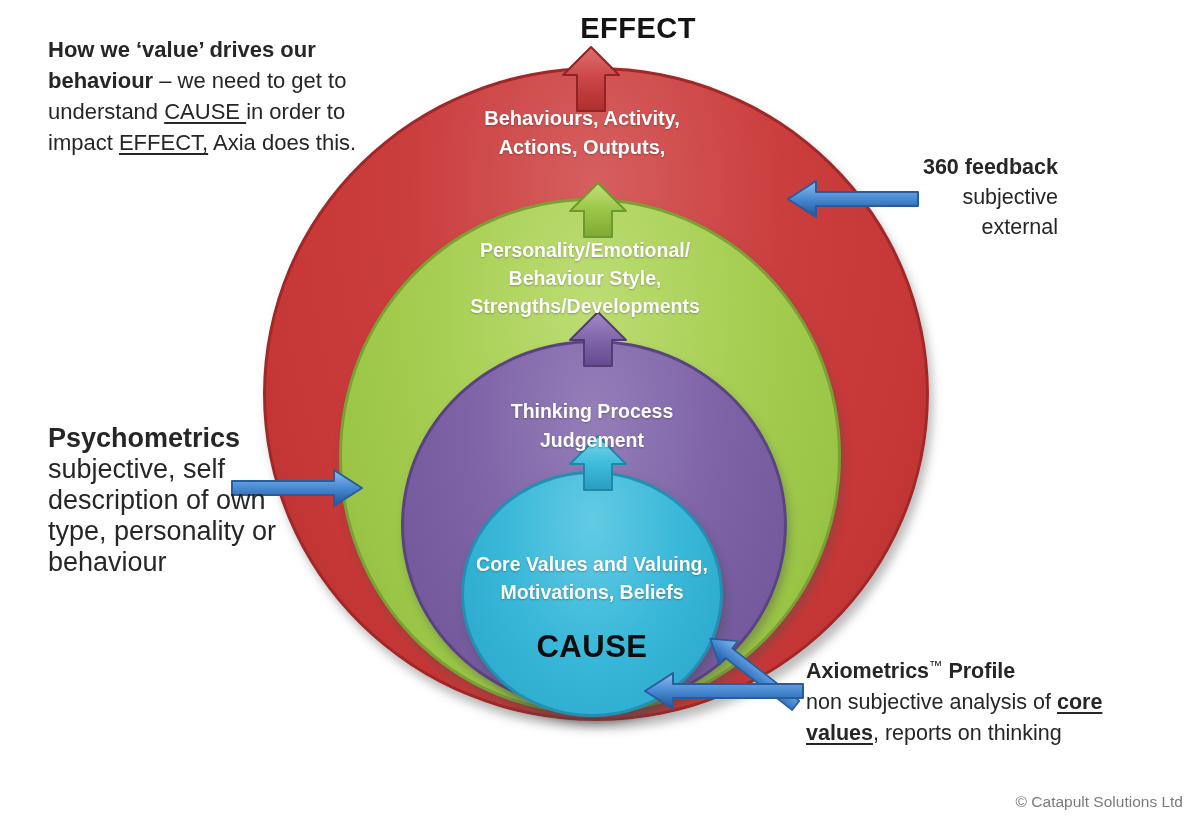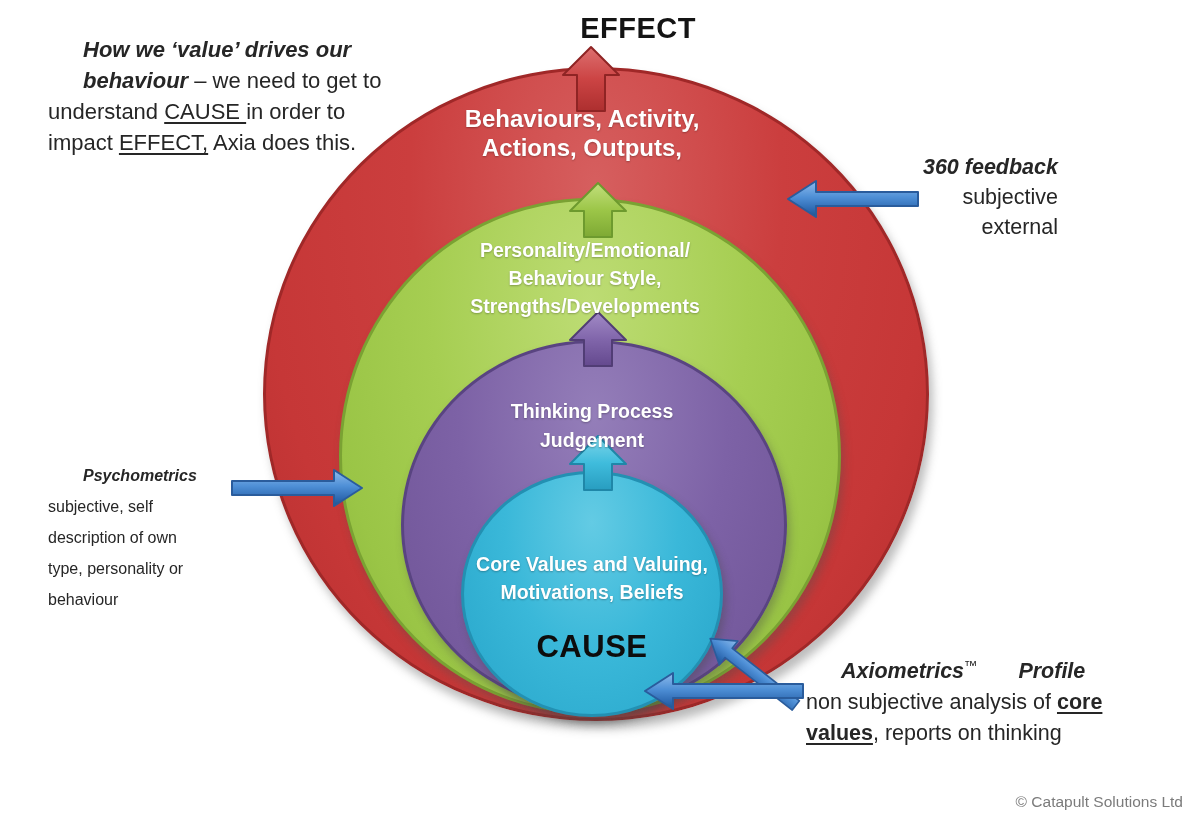--- a/index.html
+++ b/index.html
@@ -30,42 +30,42 @@
     left:461px;top:471px;width:262px;height:246px;z-index:4;
     background:radial-gradient(ellipse at 50% 20%, #63cbe4 0%, #3ab8d9 48%, #2fadd0 78%, #2697ba 100%);
     border:3px solid #2390b2;
     box-shadow:3px 6px 8px rgba(70,70,70,.4);
   }
   .ring-label{
     position:absolute;z-index:8;text-align:center;color:#ffffff;font-weight:bold;
     text-shadow:0 1px 2px rgba(0,0,0,.28);
   }
   .ring-label span{display:block;}
-  .lbl-red{left:422px;top:104px;width:320px;font-size:24px;line-height:29px;}
+  .lbl-red{left:422px;top:104px;width:320px;font-size:20px;line-height:29px;}
   .lbl-green{left:425px;top:236px;width:320px;font-size:19.5px;line-height:28px;}
   .lbl-purple{left:432px;top:381px;width:320px;font-size:19.5px;line-height:29px;margin-top:16px;}
   .lbl-blue{left:432px;top:550px;width:320px;font-size:19.5px;line-height:28px;text-align:center;}
   .effect{
     position:absolute;left:496px;top:12px;width:200px;z-index:9;text-align:right;
     font-size:29px;font-weight:bold;color:#141414;letter-spacing:.5px;
   }
   .cause{
     position:absolute;left:492px;top:629px;width:200px;z-index:9;text-align:center;
     font-size:31px;font-weight:bold;color:#0d0d0d;letter-spacing:.5px;
   }
   .uparrow{position:absolute;z-index:5;}
   .sidearrow{position:absolute;z-index:6;}
   .sidearrow.front{z-index:7;}
   .note{position:absolute;z-index:10;color:#262626;}
   .note-intro{left:48px;top:34px;width:360px;font-size:22px;line-height:31px;}
   .note-feedback{right:142px;top:152px;width:260px;text-align:right;font-size:21.5px;line-height:30px;}
-  .note-psycho{left:48px;top:460px;width:270px;font-size:16px;line-height:31px;}
+  .note-psycho{left:48px;top:423px;width:270px;font-size:27px;line-height:31px;}
   .note-axio{left:806px;top:650px;width:345px;font-size:21.5px;line-height:31px;}
   .copyright{right:17px;top:793px;position:absolute;z-index:10;font-size:15.5px;color:#7b7b7b;}
-  .bi{font-weight:bold;font-style:italic;margin-left:35px;}
+  .bi{font-weight:bold;}
   .ul{text-decoration:underline;text-decoration-thickness:2px;text-underline-offset:3px;}
   .bul{font-weight:bold;text-decoration:underline;text-decoration-thickness:2px;text-underline-offset:3px;}
   sup{font-size:.62em;}
 </style>
 </head>
 <body>
 
 <div class="stage">
 
   <div class="ring ring-red"></div>

